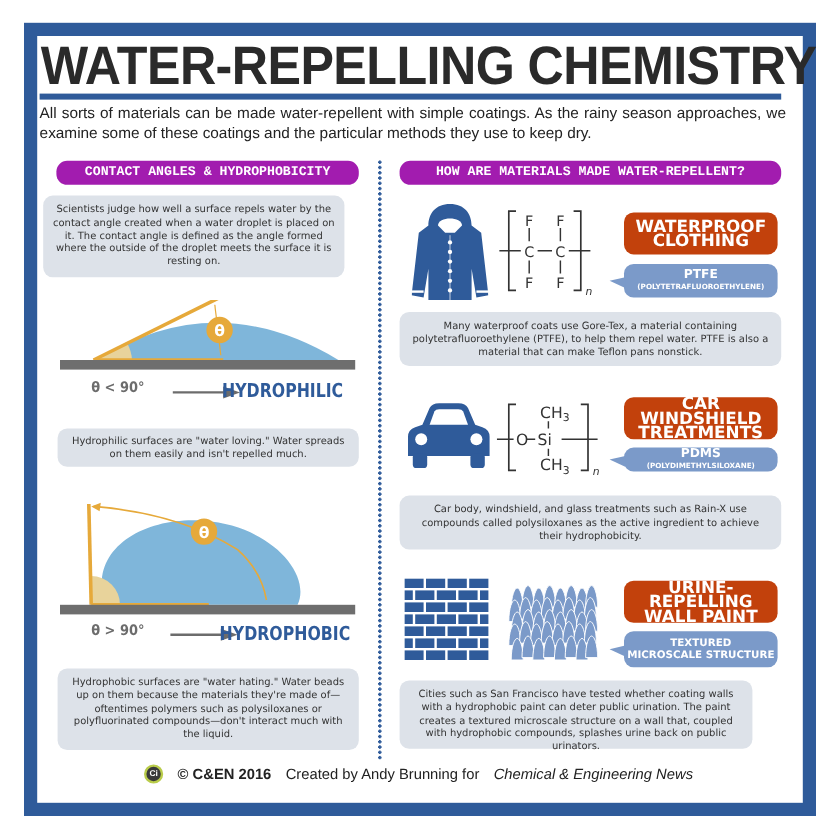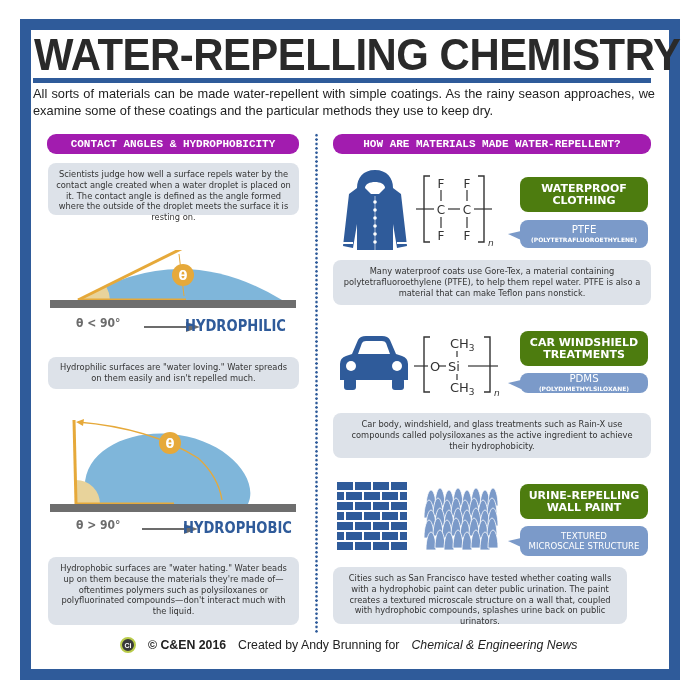--- a/index.html
+++ b/index.html
@@ -6,23 +6,23 @@
   html, body { width: 700px; height: 700px; background: #ffffff; overflow: hidden; }
   body { position: relative; font-family: "DejaVu Sans", sans-serif; color: #2b2b2b; }
   .frame { position: absolute; left: 20px; top: 19px; width: 660px; height: 661px; border: 11px solid #2f5b9a; background: #fff; }
   .abs { position: absolute; }
   .title { left: 34px; top: 30px; width: 618px; font-family: "Liberation Sans", sans-serif; font-weight: bold; font-size: 45px; letter-spacing: -0.5px; color: #2a2a2a; text-align: center; line-height: 50px; white-space: nowrap; transform: scaleX(0.93); transform-origin: left center; }
   .title-rule { left: 33px; top: 78px; width: 618px; height: 5px; background: #2f5b9a; }
   .intro { left: 33px; top: 86px; width: 622px; font-family: "Liberation Sans", sans-serif; font-size: 12.8px; line-height: 16.5px; text-align: justify; color: #222; }
   .sec-header { background: #a21caf; color: #fff; border-radius: 9px; font-family: Liberation Mono, monospace; font-weight: bold; font-size: 11px; text-align: center; line-height: 20px; height: 20px; white-space: nowrap; }
   .gray-box { background: #dde2e9; border-radius: 8px; font-family: "DejaVu Sans", sans-serif; font-size: 8.3px; line-height: 10.8px; text-align: center; color: #333; padding: 5px 8px; }
   .divider { left: 315px; top: 133px; width: 3px; height: 500px; background-image: radial-gradient(circle, #2f5b9a 1.2px, transparent 1.4px); background-size: 3px 4.4px; }
-  .label-dark { background: #4d7c0f; color: #fff; border-radius: 8px; font-weight: bold; font-size: 11px; line-height: 12px; text-align: center; display: flex; flex-direction: column; justify-content: center; }
+  .label-dark { background: #c2410c; color: #fff; border-radius: 8px; font-weight: bold; font-size: 14px; line-height: 12px; text-align: center; display: flex; flex-direction: column; justify-content: center; }
   .label-light { background: #7b9ac9; color: #fff; border-radius: 8px; text-align: center; display: flex; flex-direction: column; justify-content: center; }
-  .label-light .main { font-weight: normal; font-size: 10.2px; line-height: 12px; }
+  .label-light .main { font-weight: bold; font-size: 10.2px; line-height: 12px; }
   .label-light .sub { font-weight: bold; font-size: 6px; line-height: 8px; }
   .label-light::before { content: ""; position: absolute; left: -12px; top: 50%; margin-top: -3px; border-right: 13px solid #7b9ac9; border-top: 3px solid transparent; border-bottom: 6px solid transparent; }
   .angle-formula { font-family: "DejaVu Sans Condensed", "DejaVu Sans", sans-serif; font-weight: bold; font-size: 12px; color: #6c6c6c; white-space: nowrap; }
   .angle-term { font-family: "DejaVu Sans", sans-serif; font-weight: bold; font-size: 16px; color: #2f5b9a; transform: scaleX(0.82); transform-origin: left center; white-space: nowrap; }
   .footer { left: 120px; top: 637px; width: 470px; font-family: "Liberation Sans", sans-serif; font-size: 12.3px; color: #222; white-space: nowrap; display: flex; align-items: center; gap: 12px; }
   .footer .bold { font-weight: bold; }
   .footer .ital { font-style: italic; }
   .ci-logo { width: 16px; height: 16px; border-radius: 50%; background: #3a3a3a; border: 2px solid #b9cc4a; color: #fff; font-size: 7px; font-weight: bold; display: flex; align-items: center; justify-content: center; }
   .chem { font-family: "DejaVu Sans", sans-serif; color: #333; }
 </style>
@@ -32,21 +32,21 @@
 <div class="frame"></div>
 
 <div class="abs title">WATER-REPELLING CHEMISTRY</div>
 <div class="abs title-rule"></div>
 <div class="abs intro">All sorts of materials can be made water-repellent with simple coatings. As the rainy season approaches, we examine some of these coatings and the particular methods they use to keep dry.</div>
 
 <div class="abs divider"></div>
 
 <div class="abs sec-header" style="left:47px; top:134px; width:252px;">CONTACT ANGLES &amp; HYDROPHOBICITY</div>
 
-<div class="abs gray-box" style="left:48px; top:163px; width:251px; height:52px; padding-top:6px;">Scientists judge how well a surface repels water  by the contact angle created when a water droplet is placed on it. The contact angle is defined as the angle formed where the outside of the droplet meets the surface it is resting on.</div>
+<div class="abs gray-box" style="left:36px; top:163px; width:251px; height:68px; padding-top:6px;">Scientists judge how well a surface repels water  by the contact angle created when a water droplet is placed on it. The contact angle is defined as the angle formed where the outside of the droplet meets the surface it is resting on.</div>
 
 <svg class="abs" style="left:50px; top:250px;" width="250" height="60" viewBox="0 0 250 60">
   <path d="M30 50 Q 130 -12 232 50 Z" fill="#7fb6da"></path>
   <path d="M28 50 L 60 50 A 32 32 0 0 0 56 36 Z" fill="#e8d39b"></path>
   <line x1="28" y1="50" x2="143" y2="-7" stroke="#e6a93a" stroke-width="3"></line>
   <line x1="28" y1="50" x2="136" y2="50" stroke="#e6a93a" stroke-width="3"></line>
   <line x1="129" y1="4" x2="134" y2="46" stroke="#e6a93a" stroke-width="1"></line>
   <circle cx="133" cy="25" r="11" fill="#e6a93a"></circle>
   <text x="133" y="30" text-anchor="middle" font-family="DejaVu Sans, sans-serif" font-size="13" font-weight="bold" fill="#fff">θ</text>
   <rect x="0" y="50" width="246" height="8" fill="#6e6e6e"></rect>

